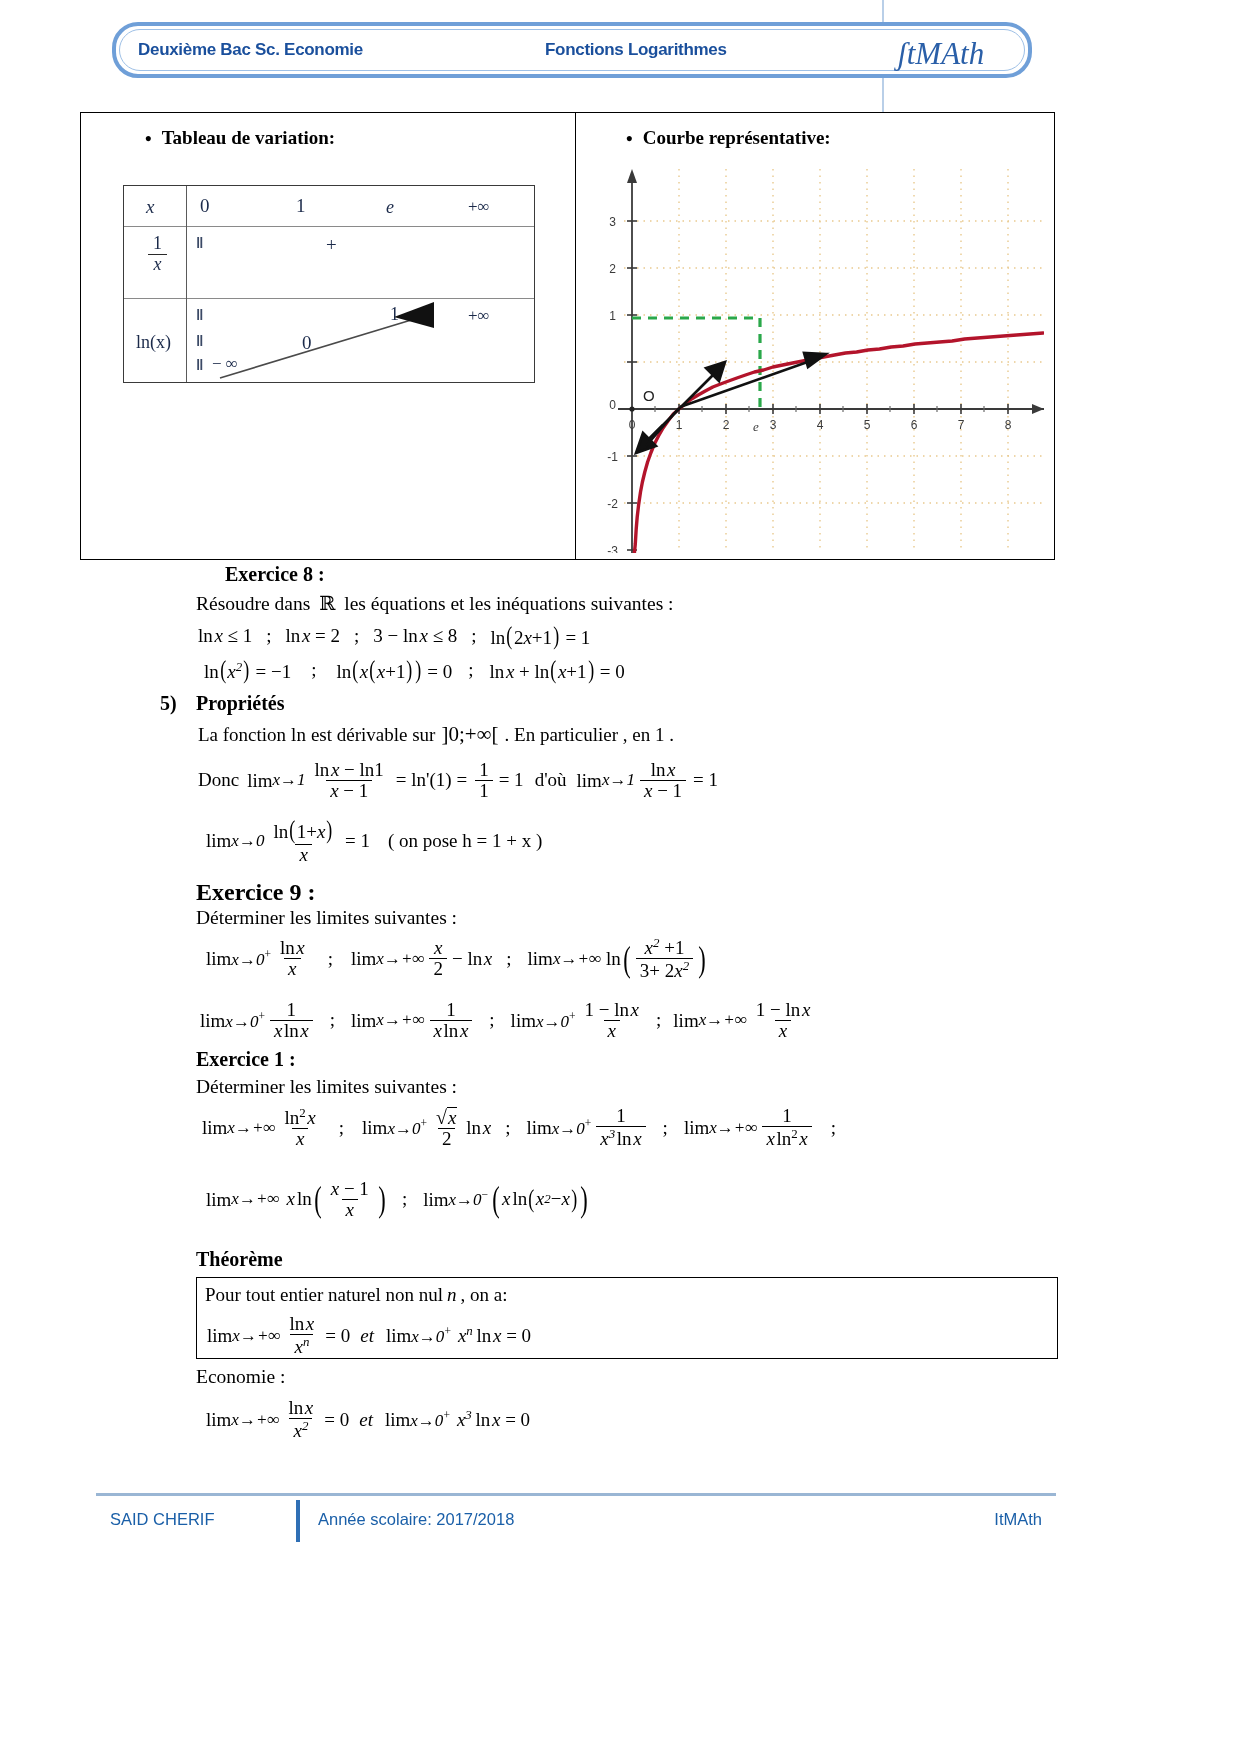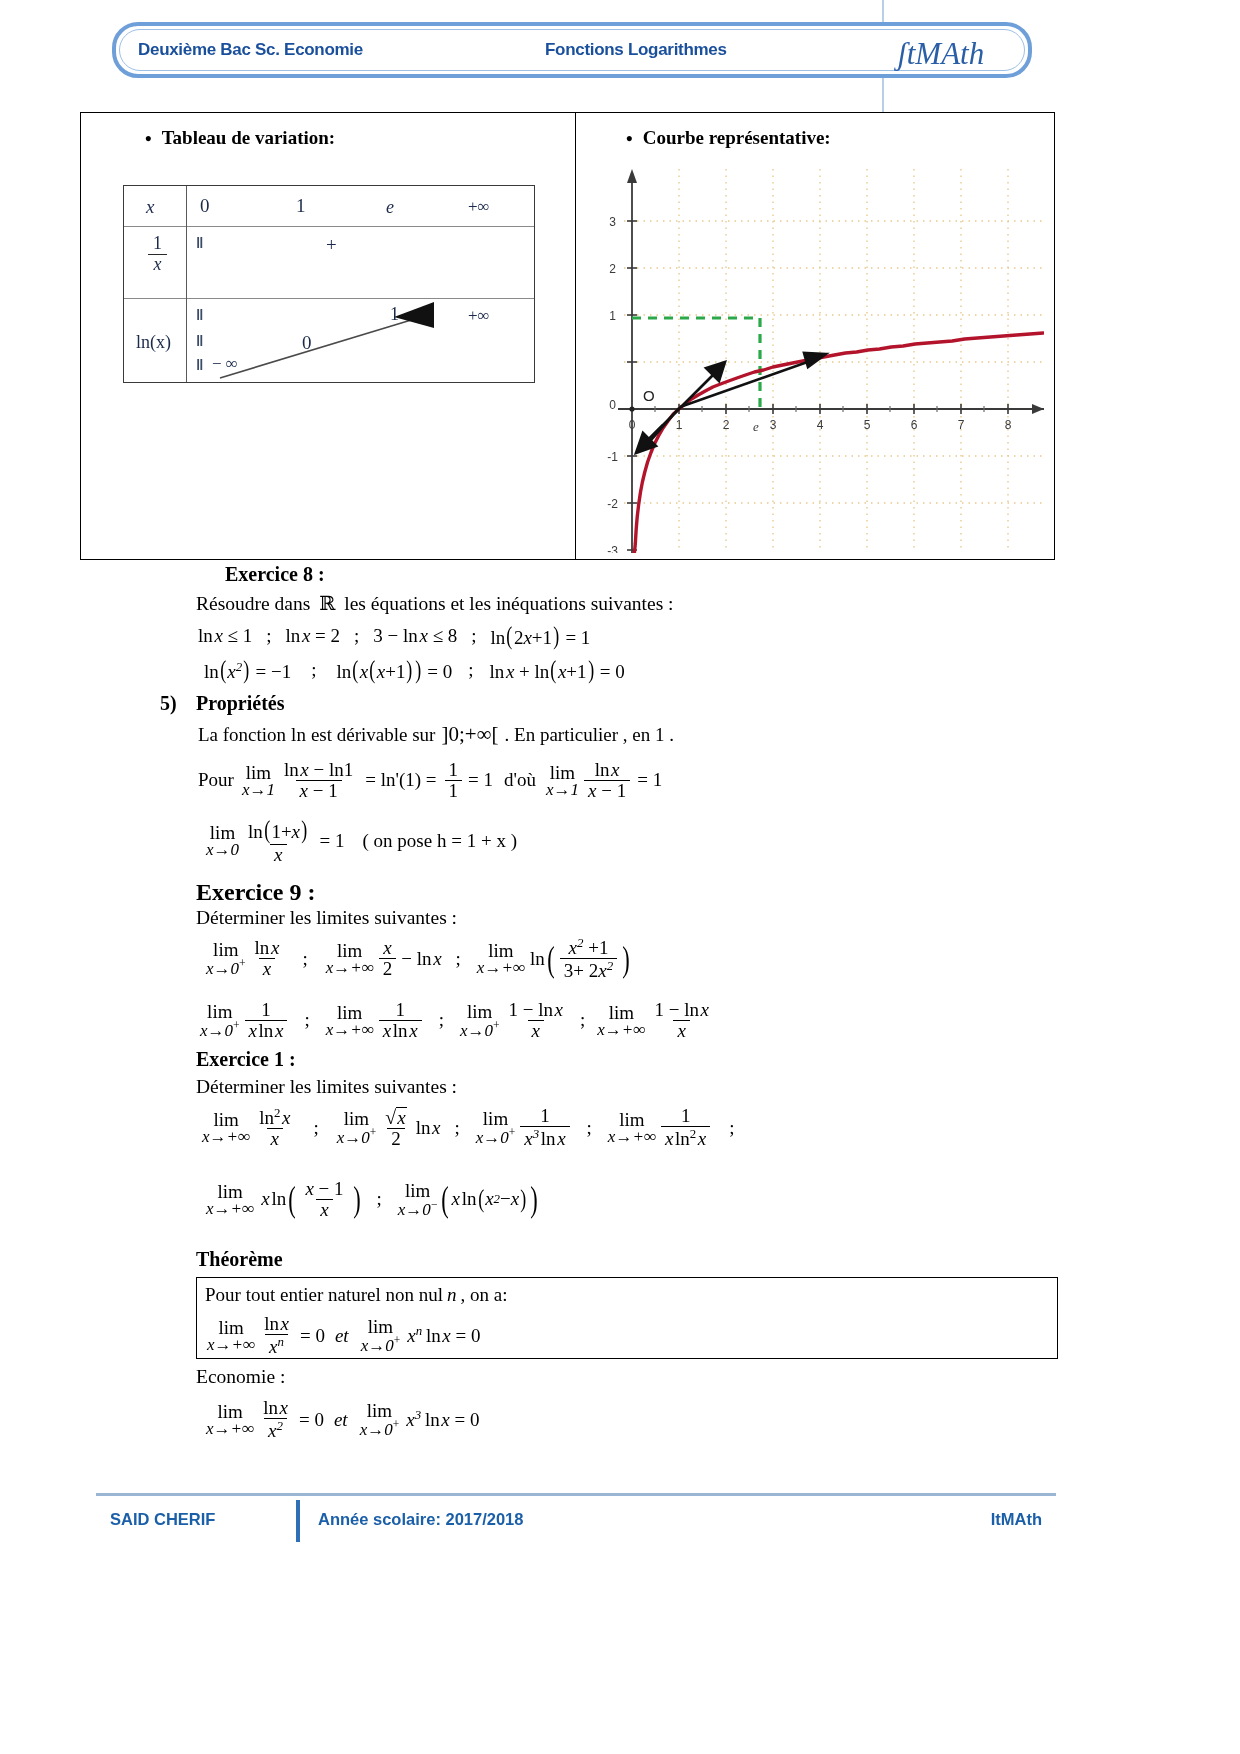--- a/index.html
+++ b/index.html
@@ -186,21 +186,21 @@
     flex-direction: column;
     align-items: center;
     vertical-align: middle;
     margin: 0 3px;
     line-height: 1.05;
   }
   .frac .num { padding: 0 4px; }
   .frac .den { padding: 0 4px; border-top: 1.2px solid #000; }
   .lim {
     display: inline-flex;
-    flex-direction: column;
+    flex-direction: row;
     align-items: center;
     margin: 0 2px;
     line-height: 1;
   }
   .lim .lim-top { font-size: 19px; font-style: normal; }
   .lim .lim-bot { font-size: 17px; font-style: italic; margin-top: -1px; }
   .sup { font-size: 0.68em; vertical-align: super; font-style: italic; }
   .supn { font-size: 0.68em; vertical-align: super; font-style: normal; }
   .bigparen {
     font-size: 1.9em;
@@ -241,21 +241,21 @@
     height: 3px;
     background: #9ab6d4;
   }
   #footer {
     position: absolute;
     left: 96px;
     top: 1500px;
     width: 960px;
     height: 42px;
     font-family: "Liberation Sans", sans-serif;
-    font-weight: bold;
+    font-weight: normal;
     font-size: 16.5px;
     color: #1a5fa8;
   }
   #footer .f-name { position: absolute; left: 14px; top: 10px; }
   #footer .f-sep { position: absolute; left: 200px; top: 0px; width: 4px; height: 42px; background: #2f6fb5; }
   #footer .f-year { position: absolute; left: 222px; top: 10px; }
   #footer .f-brand { position: absolute; right: 14px; top: 10px; }
 </style>
 </head>
 <body>
@@ -478,21 +478,21 @@
 
 <div class="mathline" style="left:198px; top:722px;">
   <span>La fonction</span>
   <span style="padding:0 5px;">ln</span>
   <span>est dérivable sur</span>
   <span style="padding:0 6px; font-size:21px;">]0;+∞[</span>
   <span>. En particulier , en 1 .</span>
 </div>
 
 <div class="mathline" style="left:198px; top:760px;">
-  <span>Pour</span>
+  <span>Donc</span>
   <span class="lim" style="margin-left:8px;">
     <span class="lim-top">lim</span>
     <span class="lim-bot">x→1</span>
   </span>
   <span class="frac">
     <span class="num">ln <span class="mi">x</span> − ln1</span>
     <span class="den"><span class="mi">x</span> − 1</span>
   </span>
   <span style="padding:0 5px;">= ln'(1) =</span>
   <span class="frac">

